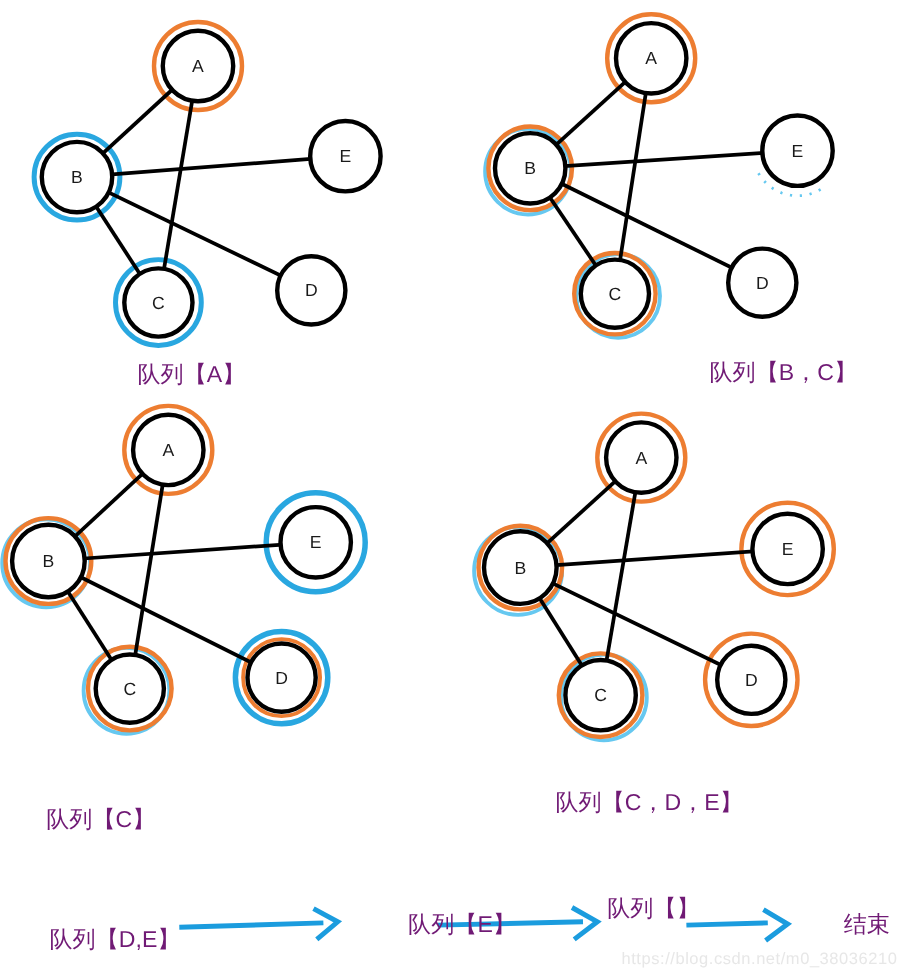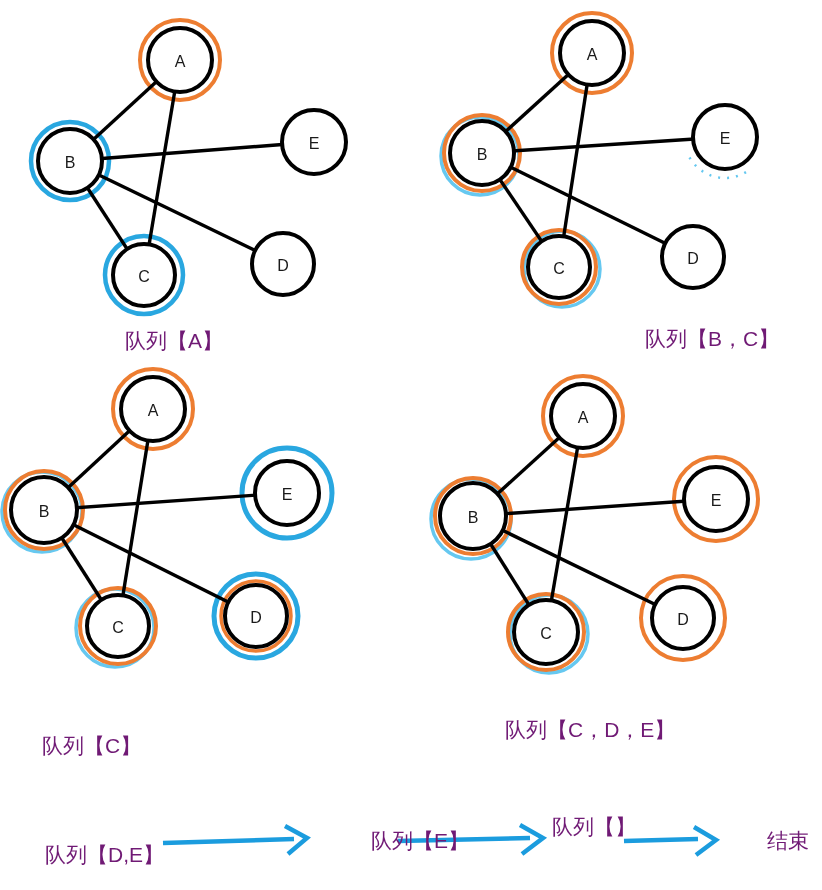--- a/index.html
+++ b/index.html
@@ -134,13 +134,14 @@
 
   <div class="caption" style="left:42px;top:712px;margin-top:24px;">队列【C】</div>
 
   <div class="caption" style="left:505px;top:720px;">队列【C，D，E】</div>
 
   <div class="caption" style="left:45px;top:832px;margin-top:13px;">队列【D,E】</div>
   <div class="caption" style="left:331px;top:831px;margin-left:40px;">队列【E】</div>
   <div class="caption" style="left:552px;top:817px;">队列【】</div>
   <div class="caption" style="left:728px;top:831px;margin-left:39px;">结束</div>
 
+  <div class="watermark" style="left:565px;top:863px;">https://blog.csdn.net/m0_38036210</div>
 </div>
 
 </body></html>

